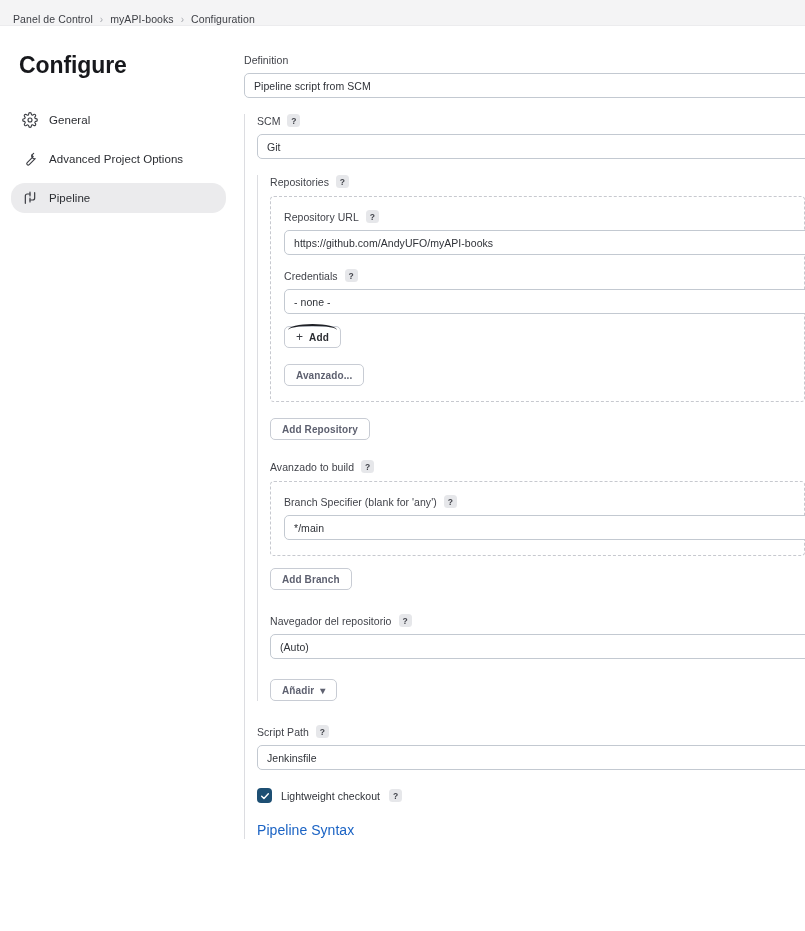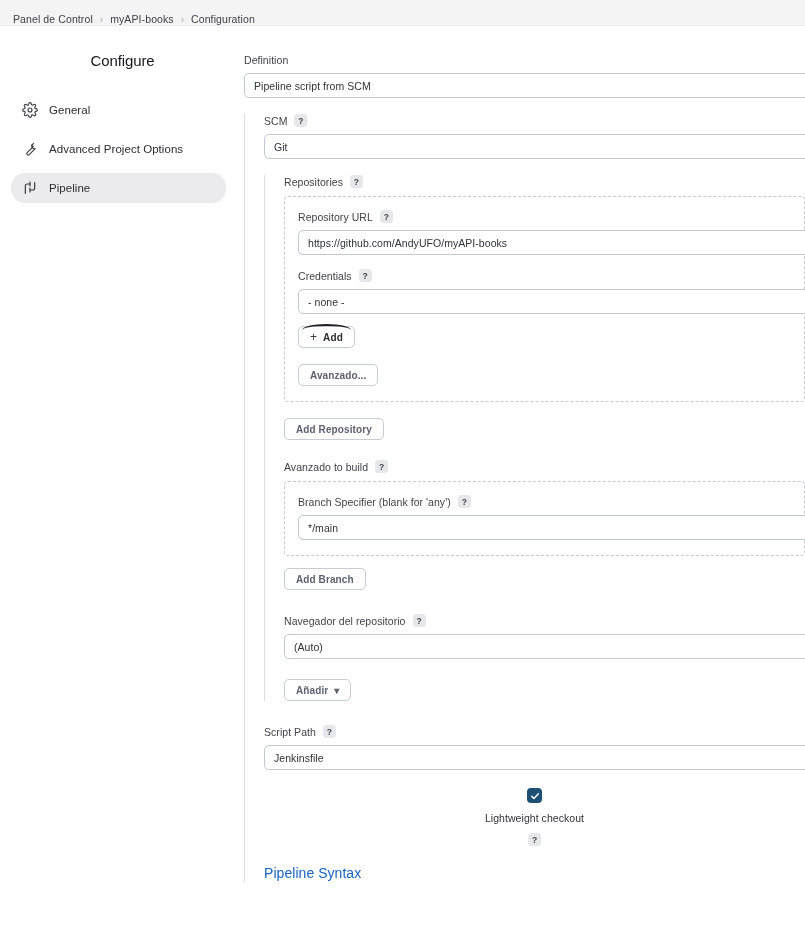--- a/index.html
+++ b/index.html
@@ -38,26 +38,25 @@
   .page { display: flex; height: 905px; }
 
   
   .sidebar {
     width: 238px;
     flex: 0 0 238px;
     padding: 26px 12px 0 0;
     background: #fff;
   }
   .side-title {
-    font-size: 15px;
-    font-weight: normal;
+    font-size: 23px;
+    font-weight: bold;
     color: #17181c;
     letter-spacing: -.1px;
     margin: 0 0 26px 19px;
-    text-align: center;
   }
   .side-item {
     display: flex;
     align-items: center;
     gap: 11px;
     height: 30px;
     margin: 0 0 9px 11px;
     padding: 0 10px 0 11px;
     border-radius: 7px;
     cursor: pointer;
@@ -115,21 +114,21 @@
     letter-spacing: .05px;
     white-space: nowrap;
     overflow: hidden;
     cursor: text;
   }
   .field.select { cursor: pointer; }
 
   
   .nest {
     border-left: 1px solid #dcdde1;
-    padding-left: 19px;
+    padding-left: 12px;
     margin-top: 16px;
   }
 
   .dashed {
     border: 1px dashed #c7c9cf;
     border-radius: 4px;
     padding: 13px 13px 15px 13px;
     margin-top: 8px;
   }
 
@@ -160,21 +159,21 @@
     border-top: 2.5px solid #1f2126;
     border-radius: 50% 50% 0 0 / 100% 100% 0 0;
   }
   .spacer-12 { height: 12px; }
   .spacer-14 { height: 14px; }
   .spacer-16 { height: 16px; }
   .spacer-20 { height: 20px; }
   .spacer-24 { height: 24px; }
 
   
-  .check-row { display: flex; align-items: center; gap: 9px; margin-top: 18px; flex-direction: column; }
+  .check-row { display: flex; align-items: center; gap: 9px; margin-top: 18px; }
   .cbox {
     width: 15px; height: 15px; flex: 0 0 15px;
     border-radius: 4px;
     background: #1d4f73;
     display: flex; align-items: center; justify-content: center;
     cursor: pointer;
   }
   .cbox svg { width: 10px; height: 10px; color: #fff; }
   .check-label { font-size: 10.5px; color: #2f3238; letter-spacing: .05px; }
 

